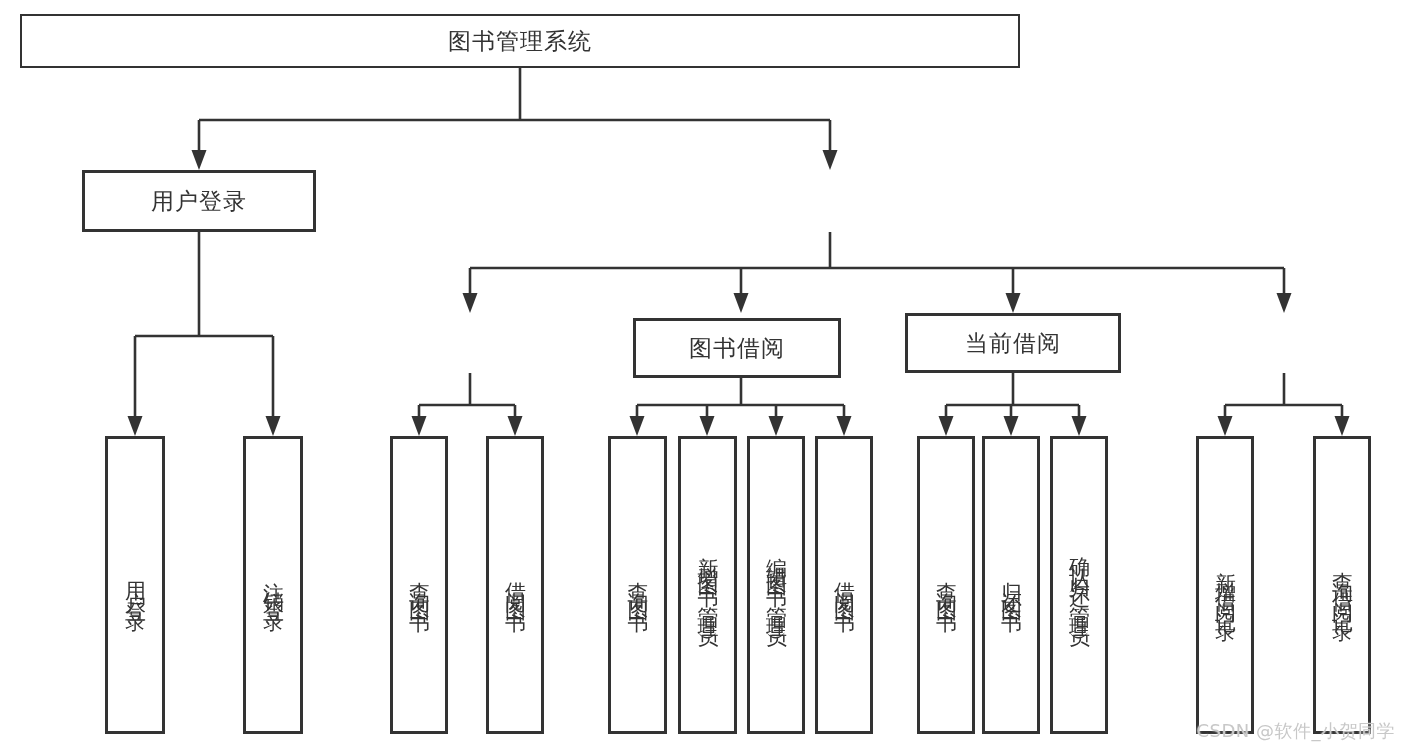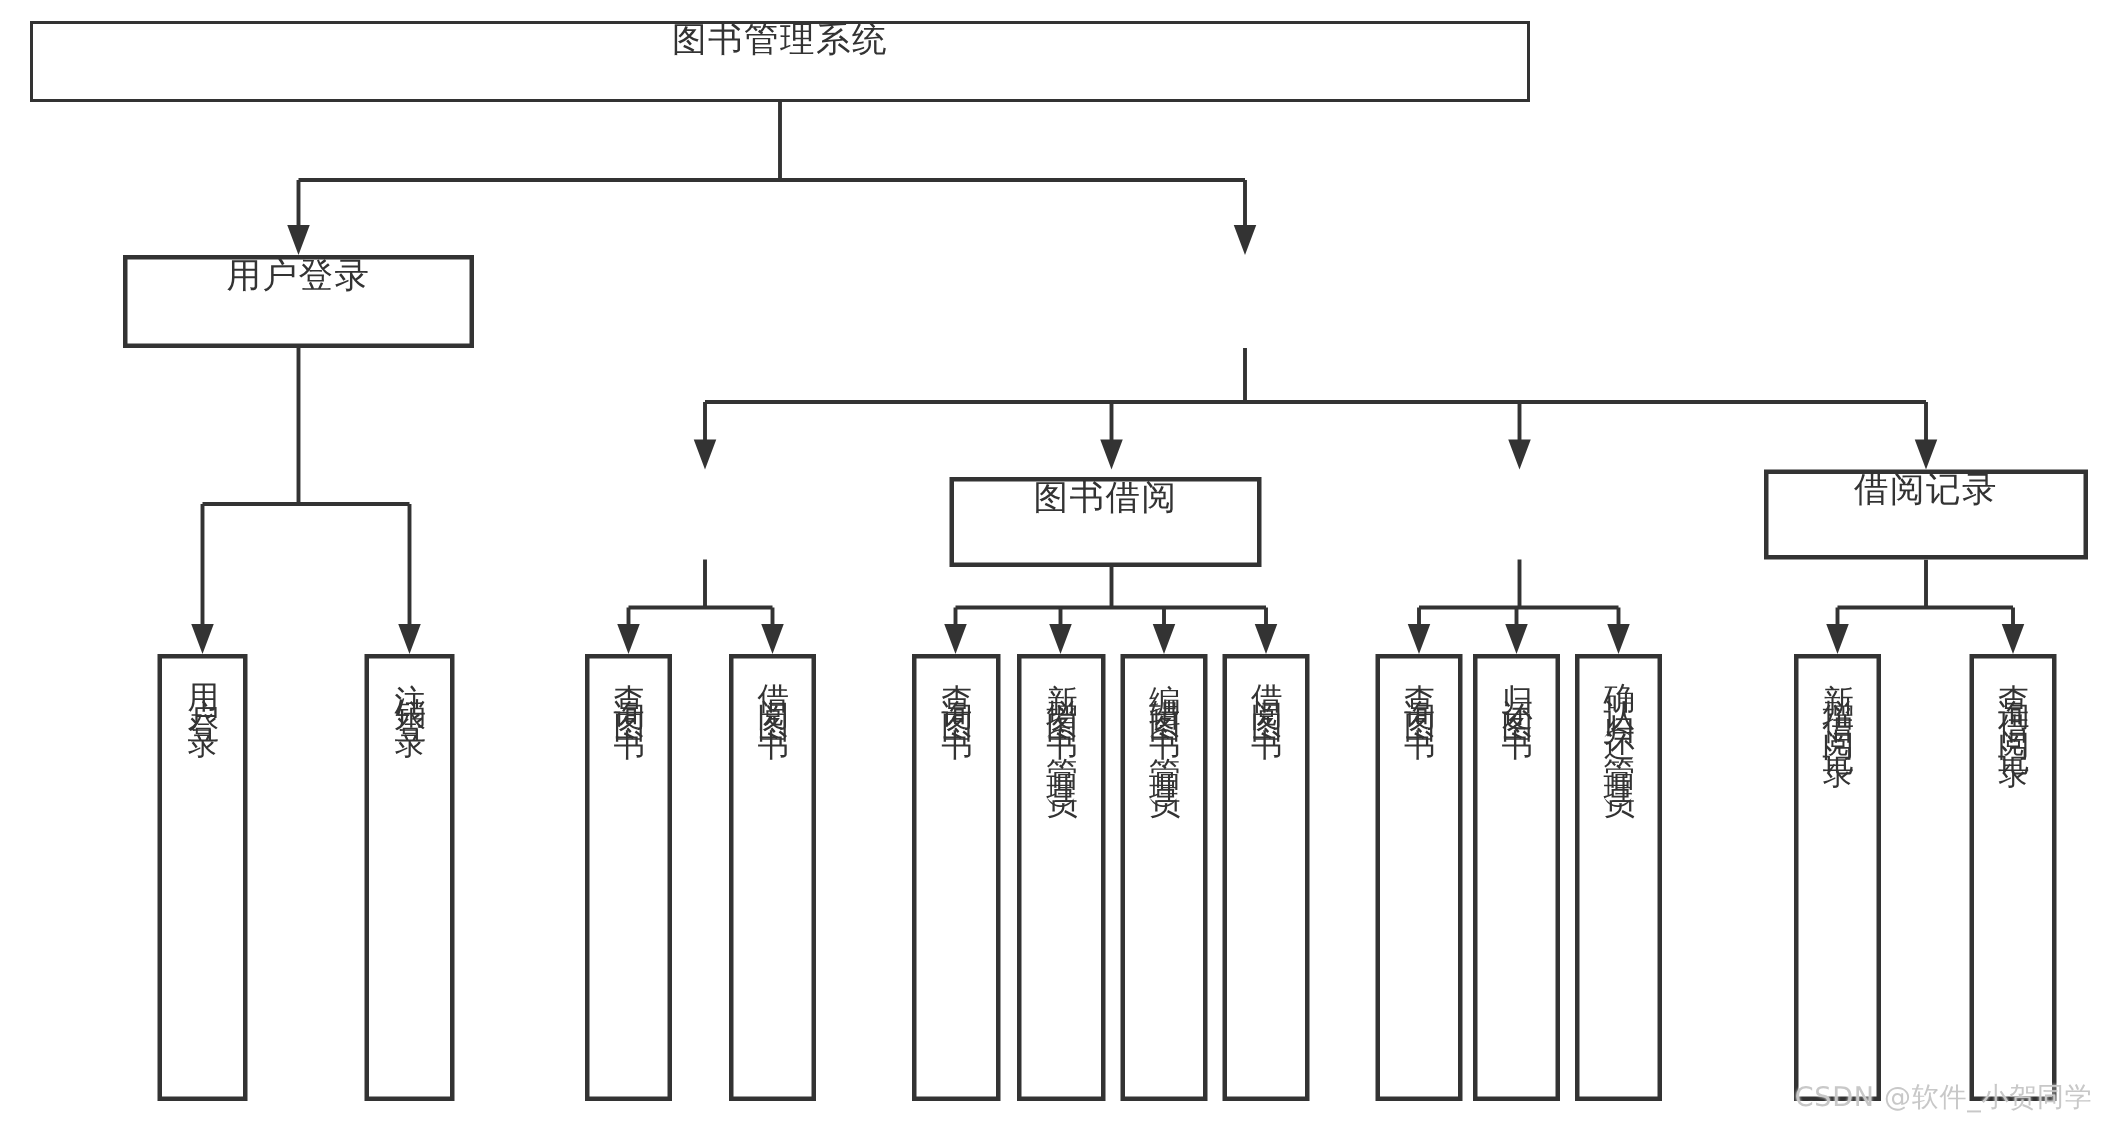--- a/index.html
+++ b/index.html
@@ -13,21 +13,21 @@
     position:relative; width:1405px; height:747px; overflow:hidden;
     background:var(--background);
     font-family:"DejaVu Sans","Liberation Sans",sans-serif;
   }
   .connectors{position:absolute; left:0; top:0; width:1405px; height:747px; z-index:0;}
   .connectors path{stroke:var(--line); stroke-width:2.6; fill:none;}
   .connectors polygon{fill:var(--line); stroke:none;}
   .node{
     position:absolute; box-sizing:border-box; z-index:1;
     background:var(--box-fill); border:3px solid var(--box-border);
-    display:flex; align-items:flex-start; justify-content:center;
+    display:flex; align-items:center; justify-content:center;
     color:var(--text); font-size:23px; letter-spacing:1px; line-height:1;
     white-space:nowrap;
   }
   .node.root{border-width:2px; font-size:23px;}
   .leaf .vtext{
     writing-mode:vertical-rl; text-orientation:mixed;
     font-size:21px; letter-spacing:10px; line-height:1;
   }
   .watermark{
     position:absolute; right:10px; bottom:4px; z-index:2;
@@ -114,22 +114,22 @@
     <span>图书管理系统</span>
   </div>
 
   <div class="node" style="left:82px;top:170px;width:234px;height:62px">
     <span>用户登录</span>
   </div>
 
   <div class="node" style="left:633px;top:318px;width:208px;height:60px">
     <span>图书借阅</span>
   </div>
-  <div class="node" style="left:1176px;top:313px;width:216px;height:60px">
-    <span>借阅记录</span>
+  <div class="node" style="left:905px;top:313px;width:216px;height:60px">
+    <span>当前借阅</span>
   </div>
 
   <div class="node leaf" style="left:105px;top:436px;width:60px;height:298px">
     <span class="vtext">用户登录</span>
   </div>
   <div class="node leaf" style="left:243px;top:436px;width:60px;height:298px">
     <span class="vtext">注销登录</span>
   </div>
 
   <div class="node leaf" style="left:390px;top:436px;width:58px;height:298px">

